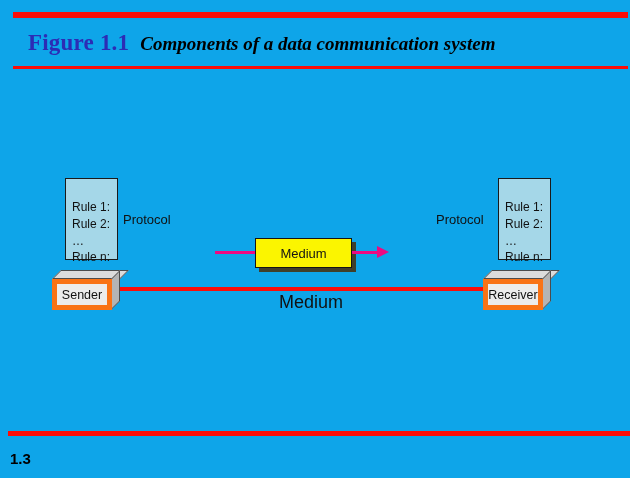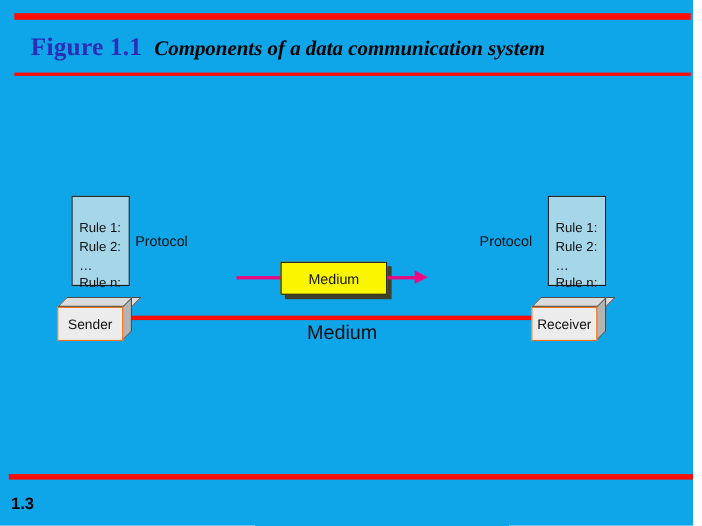--- a/index.html
+++ b/index.html
@@ -163,21 +163,21 @@
     transform: skewY(-45deg);
     transform-origin: top left;
   }
   .node3d .front {
     position: absolute;
     left: 0px;
     top: 9px;
     width: 60px;
     height: 31px;
     background: #ececec;
-    border: 1px solid #f97316;
+    border: 5px solid #f97316;
     box-sizing: border-box;
     display: flex;
     align-items: center;
     justify-content: center;
   }
   .node3d .front span {
     font-family: "Liberation Sans", sans-serif;
     font-size: 12.5px;
     color: #111111;
     white-space: nowrap;

